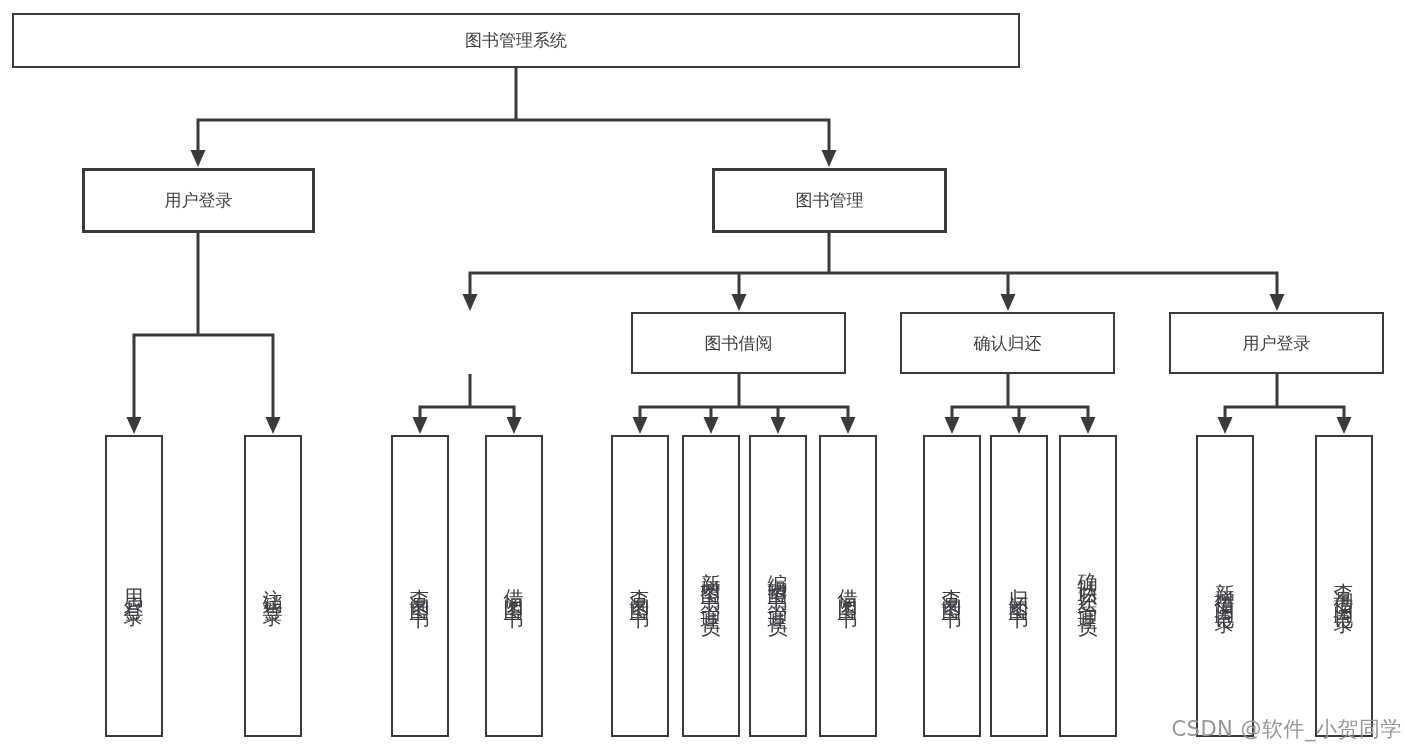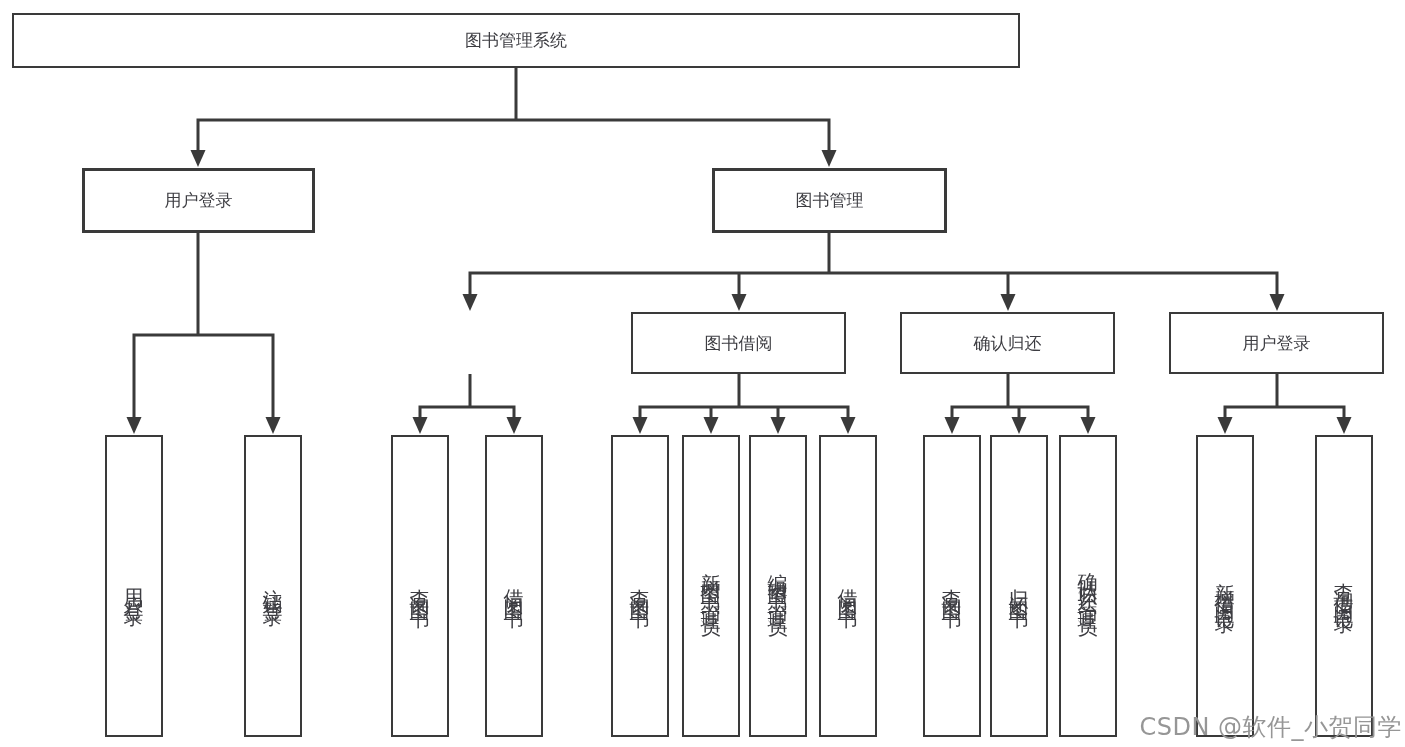--- a/index.html
+++ b/index.html
@@ -40,21 +40,21 @@
     text-orientation: upright;
     letter-spacing: 0.32em;
     white-space: normal;
     font-size: 20px;
   }
   .watermark {
     position: absolute;
     right: 3px;
     bottom: 4px;
     color: #969696;
-    font-size: 24px;
+    font-size: 21px;
     letter-spacing: 0.5px;
     z-index: 5;
   }
 </style>
 </head>
 <body>
 
 <div class="canvas">
 
   <svg class="connectors" width="1405" height="747" viewBox="0 0 1405 747">

